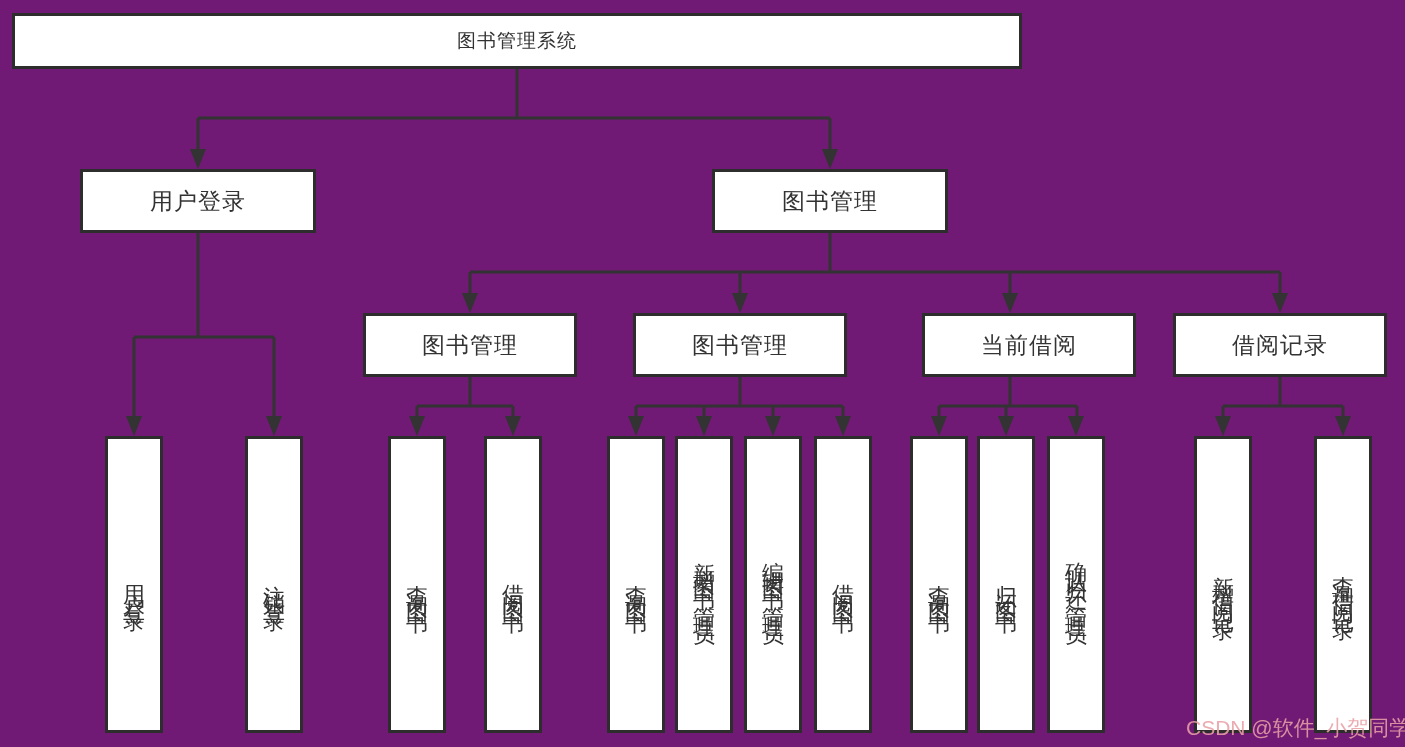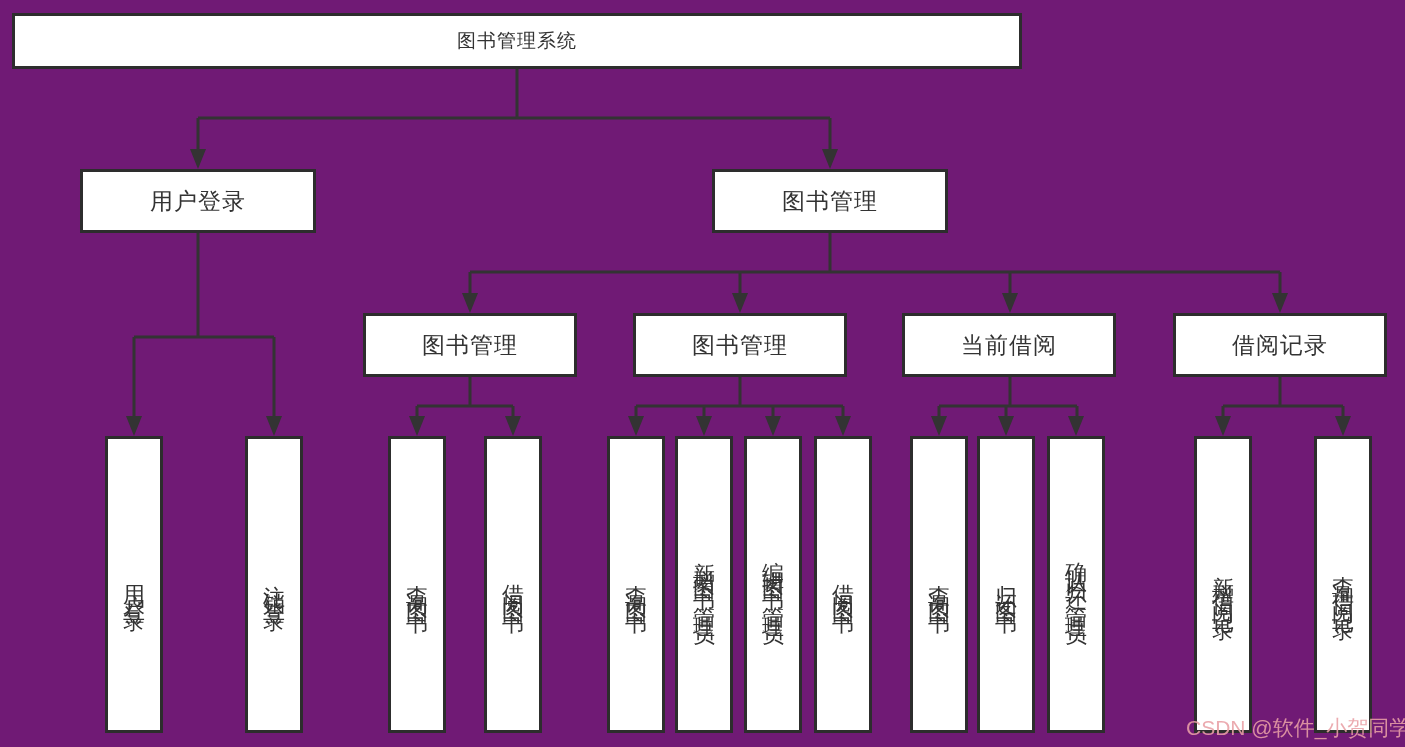--- a/index.html
+++ b/index.html
@@ -30,21 +30,21 @@
     letter-spacing:9px;
     line-height:1;
     white-space:nowrap;
   }
   
   .n-root   {left:12px;  top:13px;  width:1010px;height:56px;}
   .n-login  {left:80px;  top:169px; width:236px; height:64px;}
   .n-mgmt   {left:712px; top:169px; width:236px; height:64px;}
   .n-rec    {left:363px; top:313px; width:214px; height:64px;}
   .n-borrow {left:633px; top:313px; width:214px; height:64px;}
-  .n-current{left:902px; top:313px; width:214px; height:64px;}
+  .n-current{left:922px; top:313px; width:214px; height:64px;}
   .n-record {left:1173px;top:313px; width:214px; height:64px;}
   .n-l1 {left:105px;}
   .n-l2 {left:245px;}
   .n-l3 {left:388px;}
   .n-l4 {left:484px;}
   .n-l5 {left:607px;}
   .n-l6 {left:675px;}
   .n-l7 {left:744px;}
   .n-l8 {left:814px;}
   .n-l9 {left:910px;}

